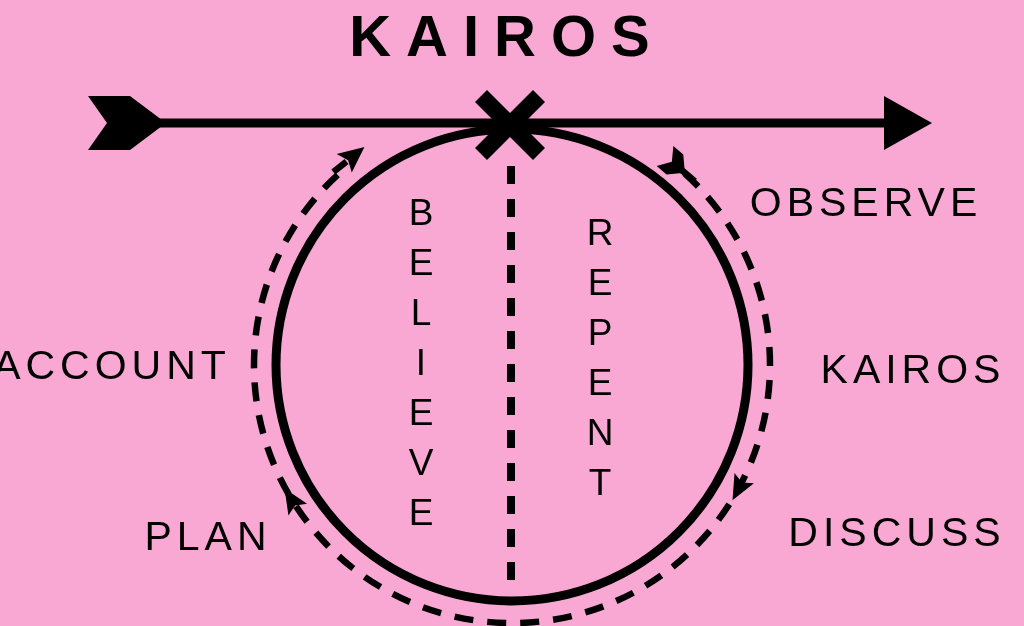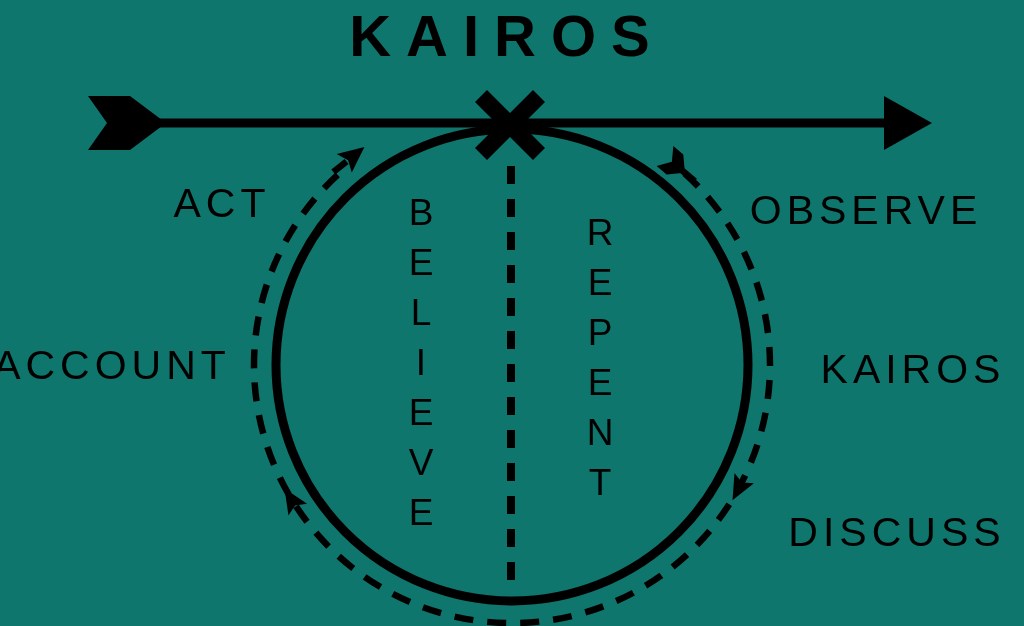--- a/index.html
+++ b/index.html
@@ -1,20 +1,20 @@
 <!DOCTYPE html>
 <html><head>
 <meta charset="utf-8">
 <style>
   html, body { margin: 0; padding: 0; background: #ffffff; }
   .stage {
     position: relative;
     width: 1024px;
     height: 626px;
-    background: #0f766e;
+    background: #f9a8d4;
     overflow: hidden;
     font-family: "Liberation Sans", "DejaVu Sans", sans-serif;
     color: #000000;
   }
   .stage svg.art {
     position: absolute;
     left: 0; top: 0;
     width: 1024px; height: 626px;
   }
   .title {
@@ -85,24 +85,24 @@
     </g>
 
     <g transform="translate(352,157) rotate(-39)" fill="#000000">
       <rect x="-24" y="-3.2" width="17" height="6.4"></rect>
       <path d="M16,0 L-10,-12 L-5,0 L-10,12 Z"></path>
     </g>
   </svg>
 
   <div class="title" style="left:507px; top:36px;">KAIROS</div>
 
-  <div class="clabel" style="left:222px; top:203px;">ACT</div>
-  <div class="clabel" style="left:866px; top:210px;">OBSERVE</div>
+  <div class="clabel" style="left:866px; top:202px;">OBSERVE</div>
   <div class="clabel" style="left:112px; top:365px;">ACCOUNT</div>
   <div class="clabel" style="left:913px; top:369px;">KAIROS</div>
+  <div class="clabel" style="left:208px; top:536px;">PLAN</div>
   <div class="clabel" style="left:897px; top:532px;">DISCUSS</div>
 
   <div class="vword" style="left:421px; top:362px;">
       <span>B</span>
       <span>E</span>
       <span>L</span>
       <span>I</span>
       <span>E</span>
       <span>V</span>
       <span>E</span>

